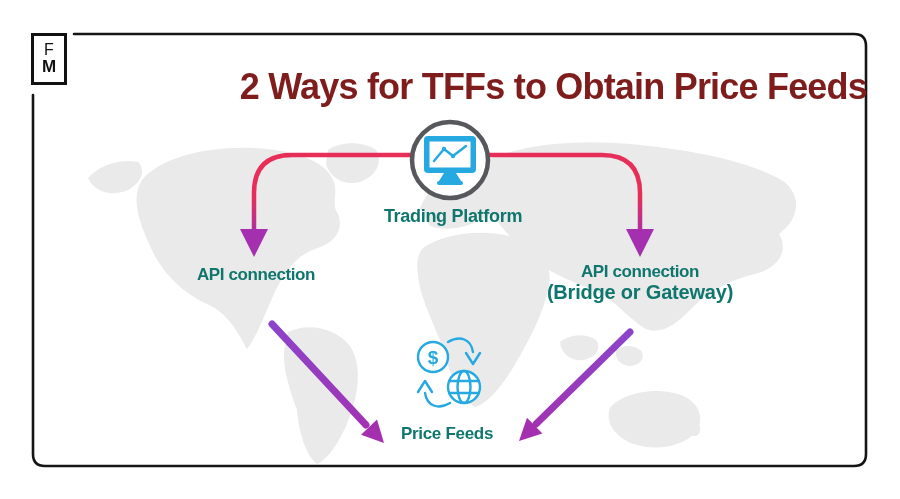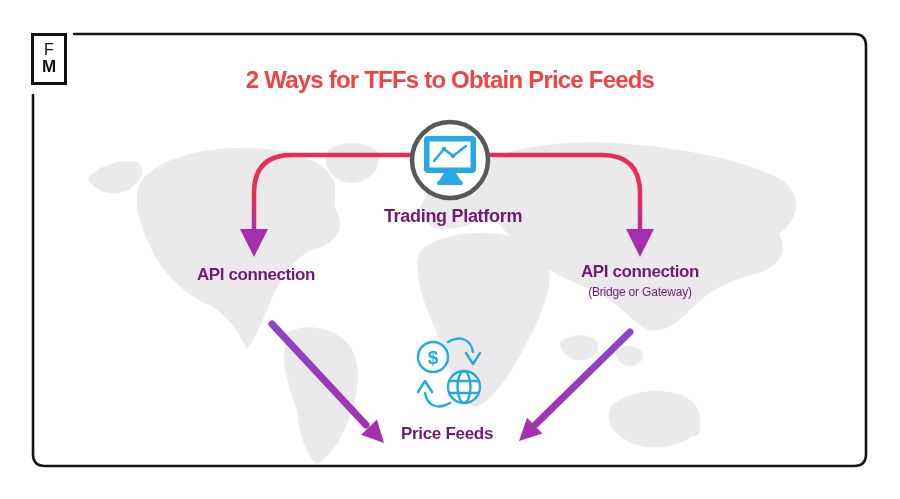--- a/index.html
+++ b/index.html
@@ -10,28 +10,28 @@
   .layer{position:absolute;left:0;top:0;}
   .logo-box{
     position:absolute;left:31px;top:33px;width:30px;height:46px;
     border:3px solid #111;background:#fff;
     display:flex;flex-direction:column;align-items:center;justify-content:center;
     line-height:1.05;z-index:6;
   }
   .logo-box .f{font-size:16px;font-weight:400;color:#111;}
   .logo-box .m{font-size:17px;font-weight:700;color:#111;}
   .title{
-    position:absolute;left:33px;top:66px;width:834px;text-align:center;
-    font-size:24px;font-weight:700;letter-spacing:-0.8px;color:#ef4444;z-index:5;
+    position:absolute;left:33px;top:66px;width:834px;text-align:right;
+    font-size:36px;font-weight:700;letter-spacing:-0.8px;color:#7f1d1d;z-index:5;
   }
-  .node-label{position:absolute;text-align:center;color:#701a75;z-index:5;}
+  .node-label{position:absolute;text-align:center;color:#0f766e;z-index:5;}
   .lbl-trading{left:313px;top:206px;width:280px;font-size:18px;font-weight:700;letter-spacing:-0.3px;}
   .lbl-direct{left:156px;top:265px;width:200px;font-size:17px;font-weight:700;letter-spacing:-0.4px;line-height:20px;}
   .lbl-third{left:520px;top:262px;width:240px;font-size:17px;font-weight:700;letter-spacing:-0.4px;line-height:20px;}
-  .lbl-third .light{font-size:12px;font-weight:400;line-height:21px;letter-spacing:-0.2px;}
+  .lbl-third .light{font-size:20px;font-weight:700;line-height:21px;letter-spacing:-0.2px;}
   .lbl-pricefeed{left:347px;top:424px;width:200px;font-size:17px;font-weight:700;letter-spacing:-0.3px;}
 </style>
 </head>
 <body>
 
 <div class="canvas">
 
   <svg class="layer" width="900" height="499" viewBox="0 0 900 499">
     <defs>
       <linearGradient id="gradVert" gradientUnits="userSpaceOnUse" x1="0" y1="160" x2="0" y2="256">

